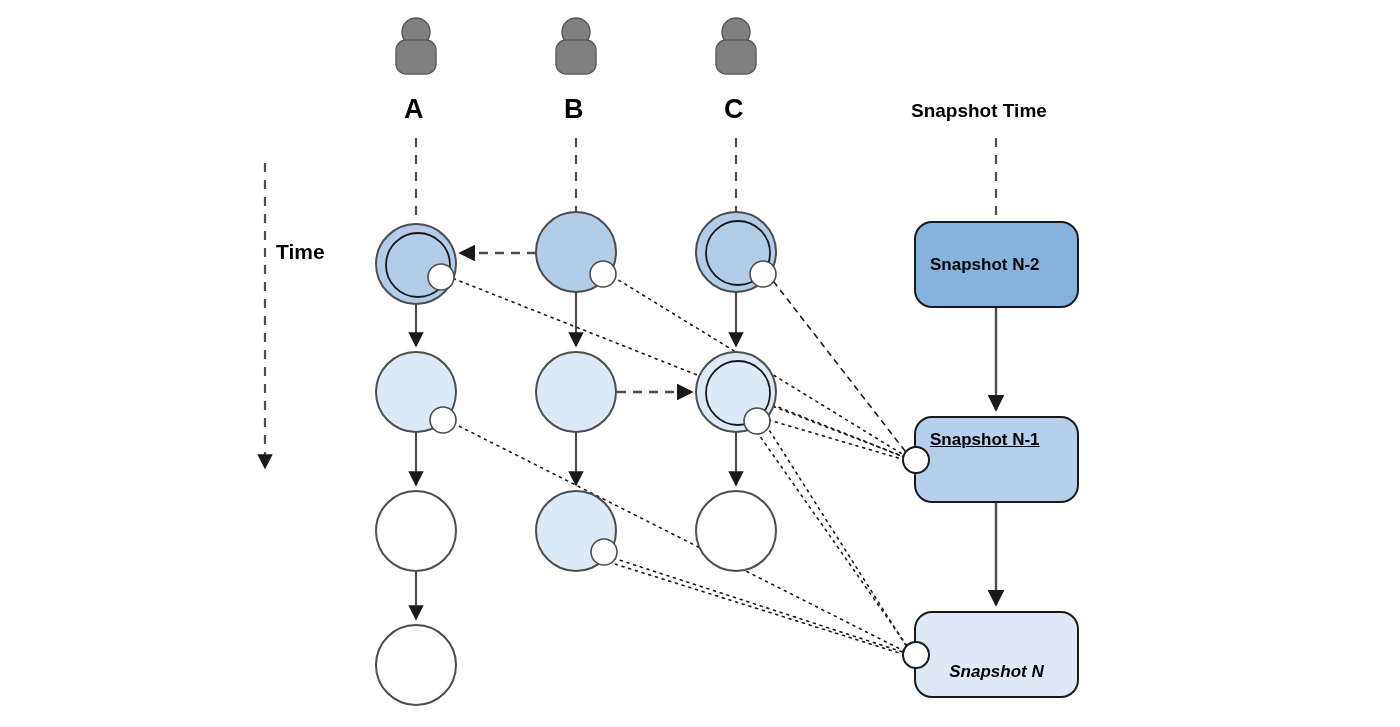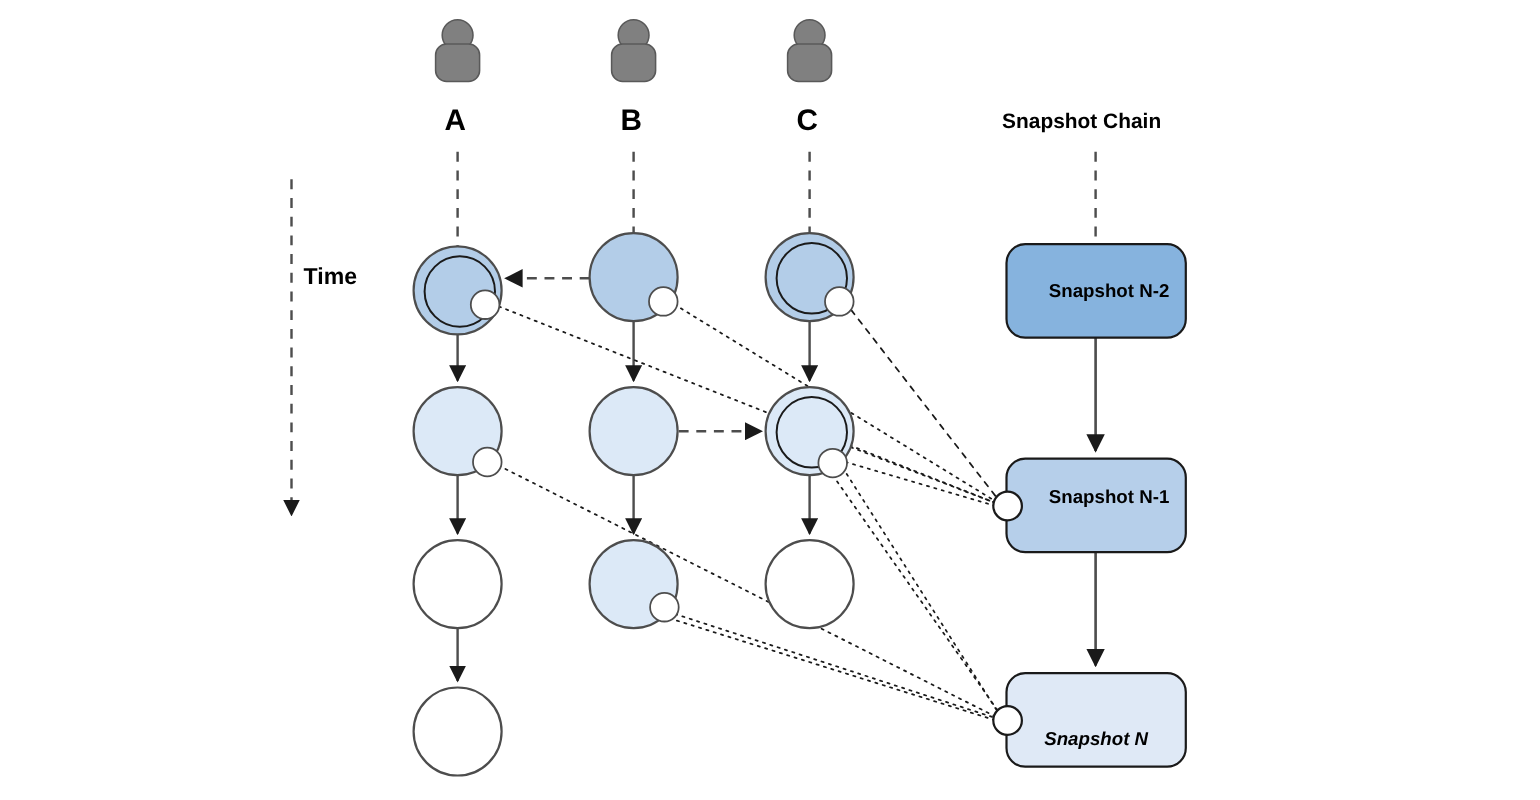--- a/index.html
+++ b/index.html
@@ -184,19 +184,19 @@
       <rect x="716" y="40" width="40" height="34" rx="10" ry="10" fill="#808080" stroke="#595959" stroke-width="1.4"></rect>
     </g>
   </svg>
 
   <div class="lbl actor-label" style="left:404px; top:94px;">A</div>
   <div class="lbl actor-label" style="left:564px; top:94px;">B</div>
   <div class="lbl actor-label" style="left:724px; top:94px;">C</div>
 
   <div class="lbl time-label" style="left:228px; top:240px;margin-left:48px;">Time</div>
 
-  <div class="lbl chain-label" style="left:911px; top:100px;">Snapshot Chain</div>
-
-  <div class="lbl snap-label" style="left:930px; top:255px; width:133px; text-align:right;">Snapshot N-2</div>
-  <div class="lbl snap-label" style="left:930px; top:442px; width:133px; text-align:right;">Snapshot N-1</div>
+  <div class="lbl chain-label" style="left:911px; top:100px;">Snapshot Time</div>
+
+  <div class="lbl snap-label" style="left:930px; top:255px; width:133px; text-align:left;">Snapshot N-2</div>
+  <div class="lbl snap-label" style="left:930px; top:430px; width:133px; text-align:left;text-decoration:underline;">Snapshot N-1</div>
   <div class="lbl snap-label" style="left:930px; top:662px; width:133px; text-align:center;font-style:italic;">Snapshot N</div>
 
 </div>
 
 </body></html>

